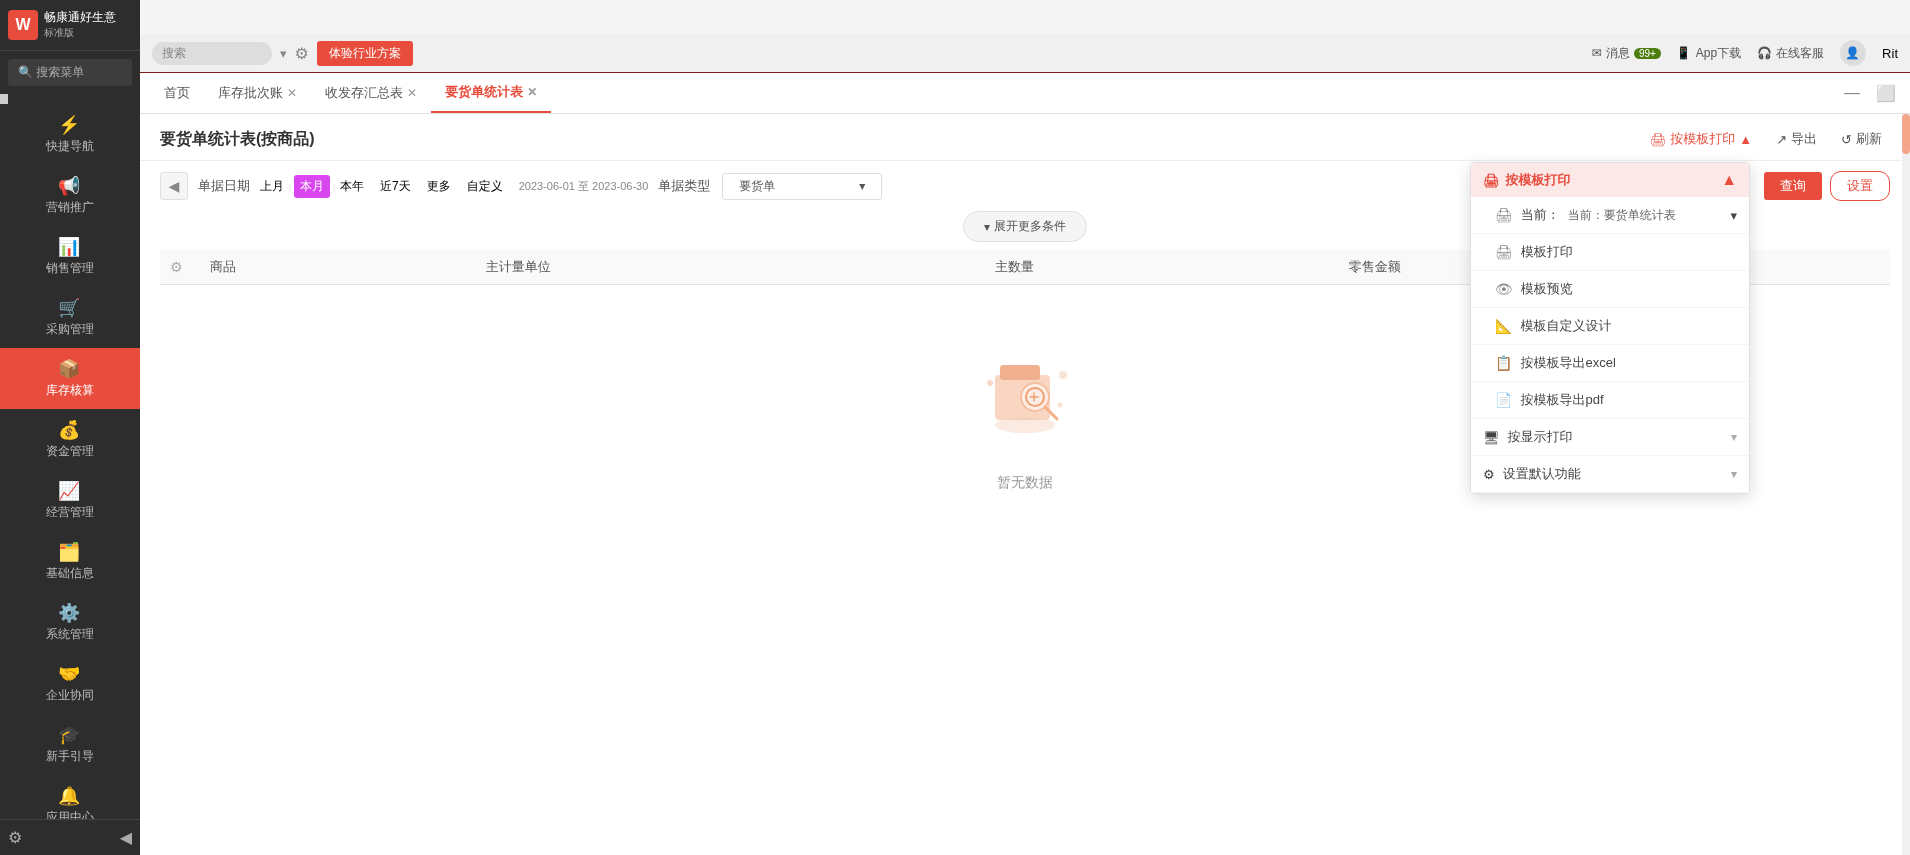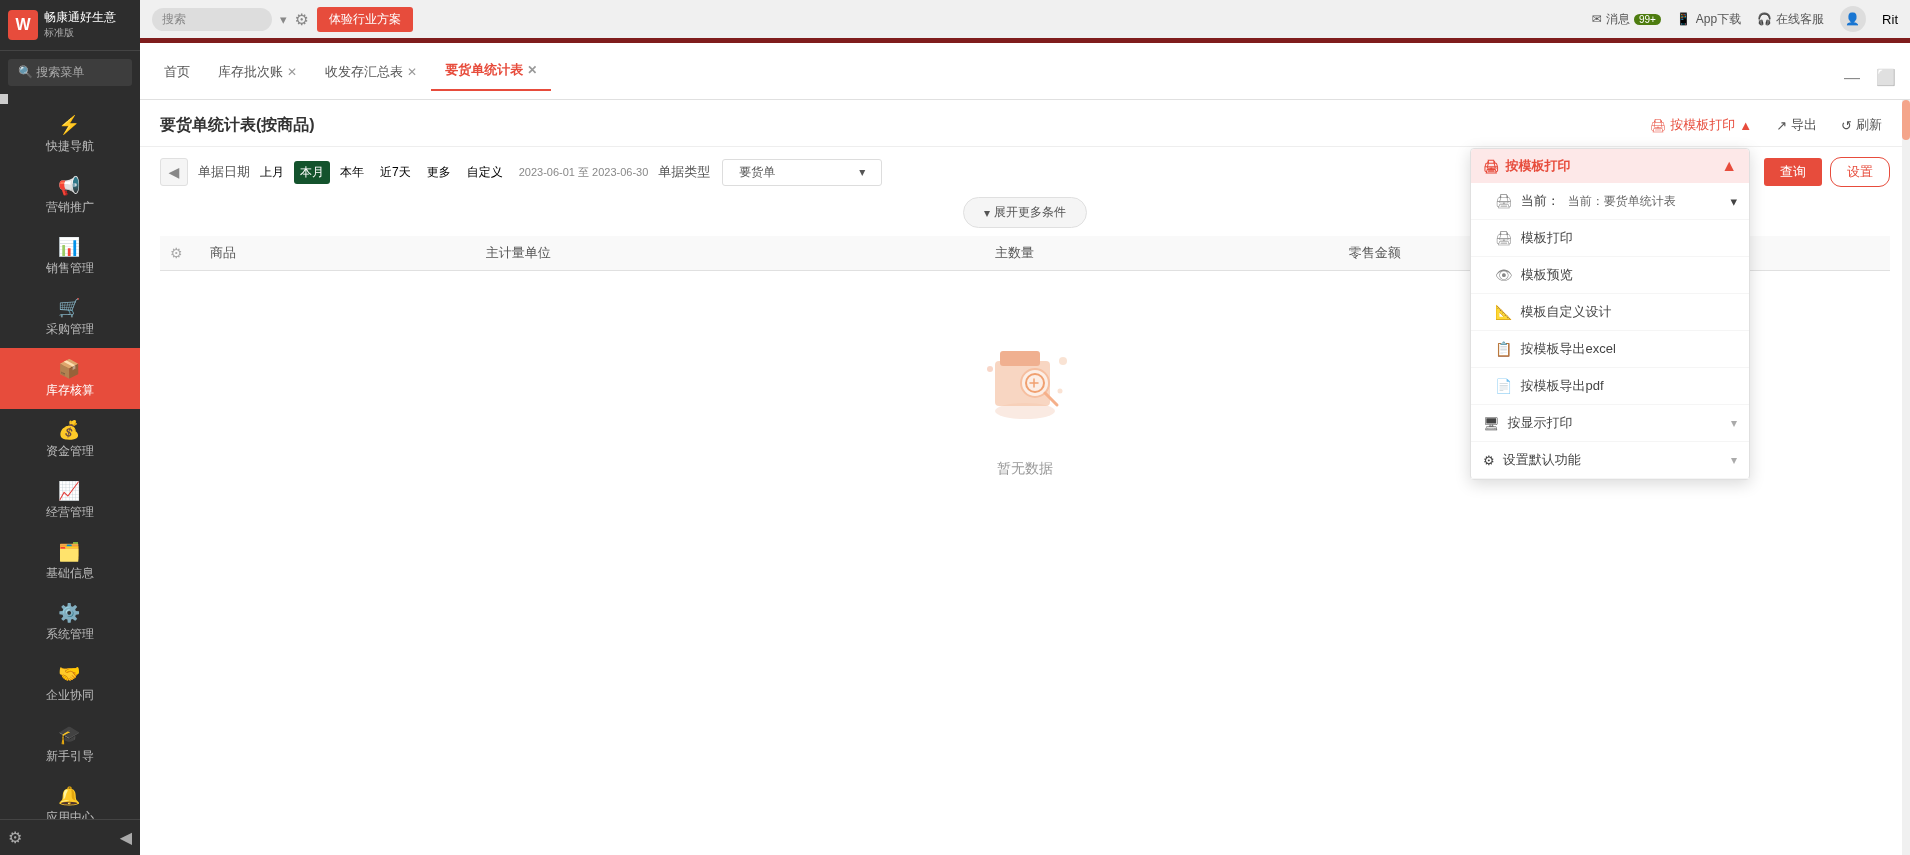--- a/index.html
+++ b/index.html
@@ -82,22 +82,23 @@
       flex-direction: column;
       overflow: hidden;
     }
 
     
     .topbar {
       background: #f0f0f0;
       padding: 6px 12px;
       display: flex;
       align-items: center;
-      border-bottom: 5px solid #7f1d1d;
+      border-bottom: 1px solid #7f1d1d;
       gap: 8px;
+      margin-top: 34px;
     }
     .topbar-search {
       background: #ddd;
       border-radius: 12px;
       padding: 3px 10px;
       font-size: 12px;
       color: #888;
       min-width: 120px;
     }
     .topbar-dropdown-icon { color: #888; cursor: pointer; }
@@ -130,23 +131,23 @@
       text-align: center;
     }
     .avatar {
       width: 26px; height: 26px; background: #ddd; border-radius: 50%; display: flex; align-items: center; justify-content: center; font-size: 12px;
     }
 
     
     .tabbar {
       background: #fff;
       display: flex;
-      align-items: flex-end;
+      align-items: center;
       border-bottom: 1px solid #e0e0e0;
-      padding: 8px 10px;
+      padding: 0 10px;
       position: relative;
     }
     .tab {
       padding: 10px 14px;
       font-size: 13px;
       cursor: pointer;
       color: #555;
       white-space: nowrap;
       display: flex; align-items: center; gap: 4px;
     }
@@ -262,21 +263,21 @@
     }
     .filter-date-section {
       display: flex; align-items: center; gap: 4px;
     }
     .filter-label { color: #555; font-size: 13px; }
     .date-btn {
       background: none; border: none; cursor: pointer;
       padding: 3px 6px; border-radius: 3px; font-size: 12px; color: #000000;
     }
     .date-btn.active {
-      background: #14532d; color: white; border-radius: 3px;
+      background: #d946ef; color: white; border-radius: 3px;
     }
     .date-range { font-size: 11px; color: #888; }
 
     .filter-type-section {
       display: flex; align-items: center; gap: 12px; flex: 1;
     }
     .filter-select {
       border: 1px solid #ddd; padding: 4px 16px; border-radius: 3px;
       font-size: 12px; color: #555; background: #fff; cursor: pointer;
       min-width: 160px; display: flex; align-items: center; justify-content: space-between;

